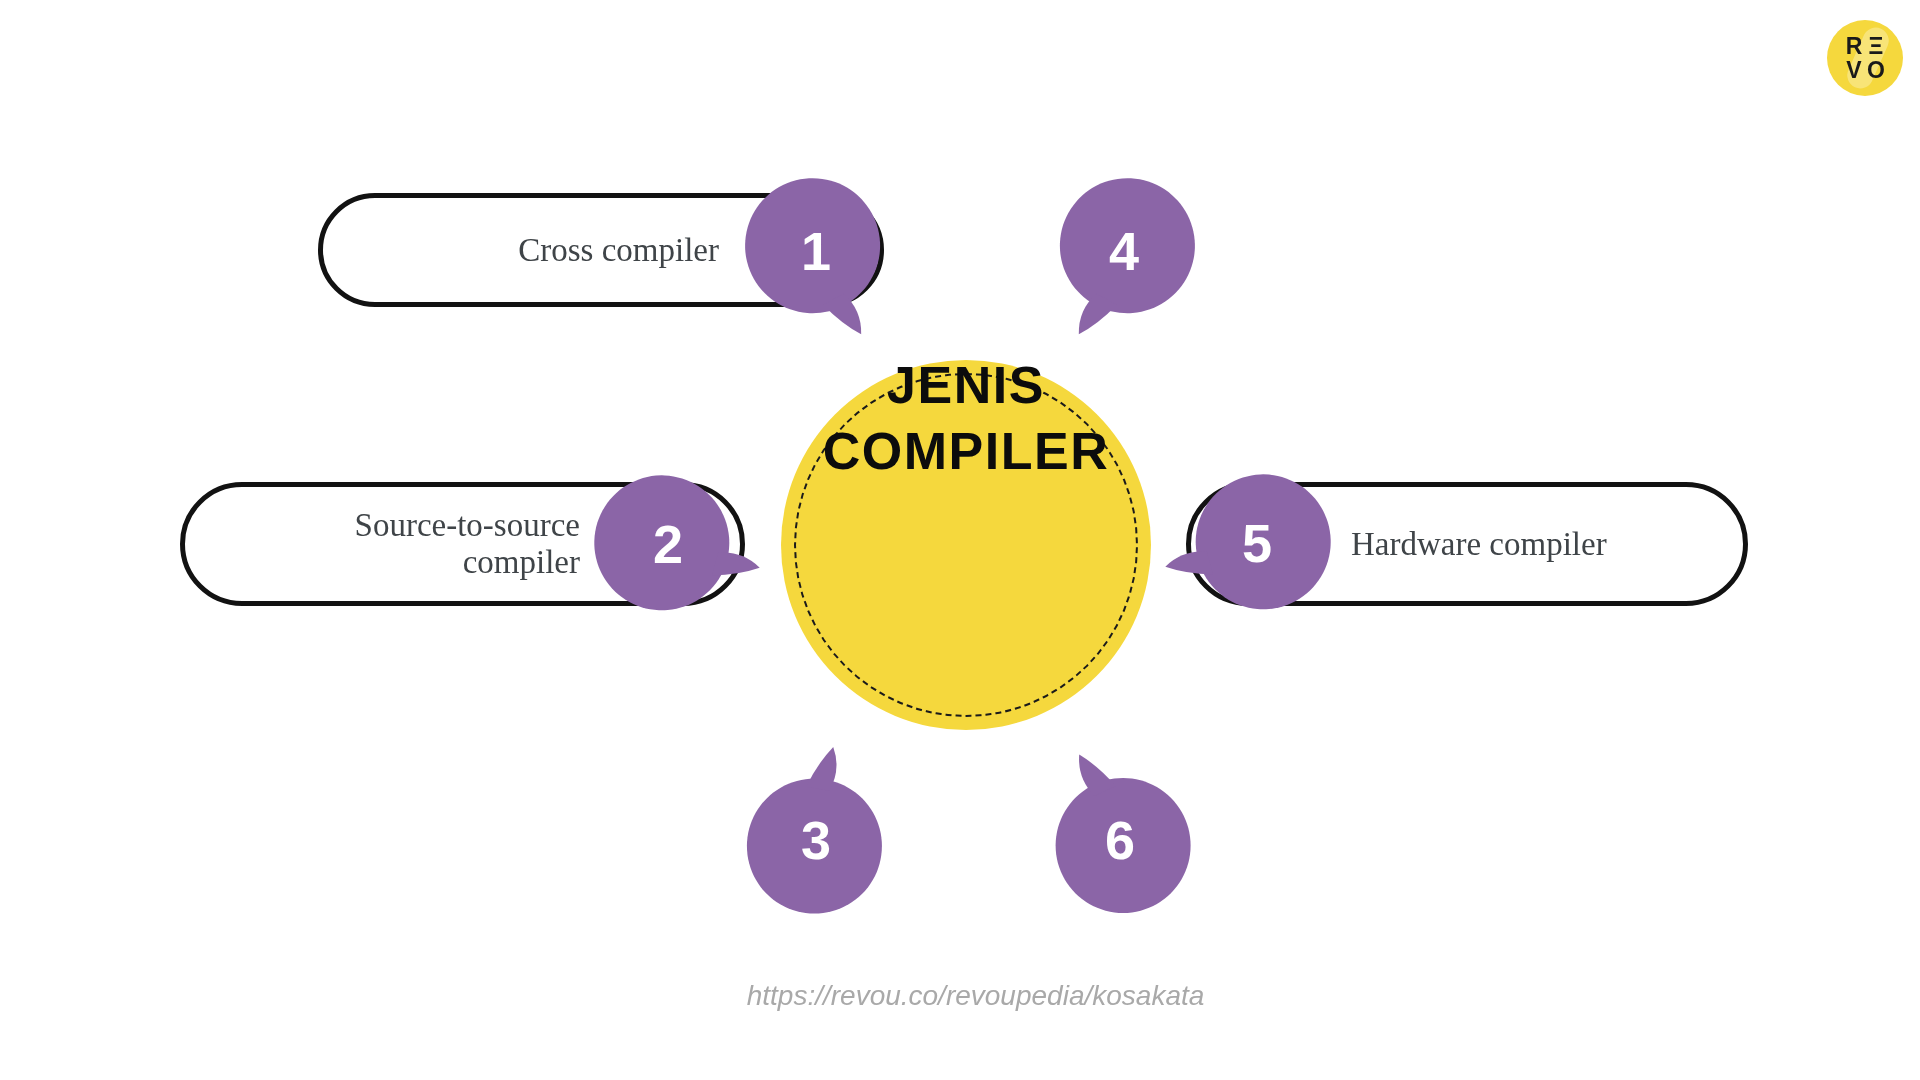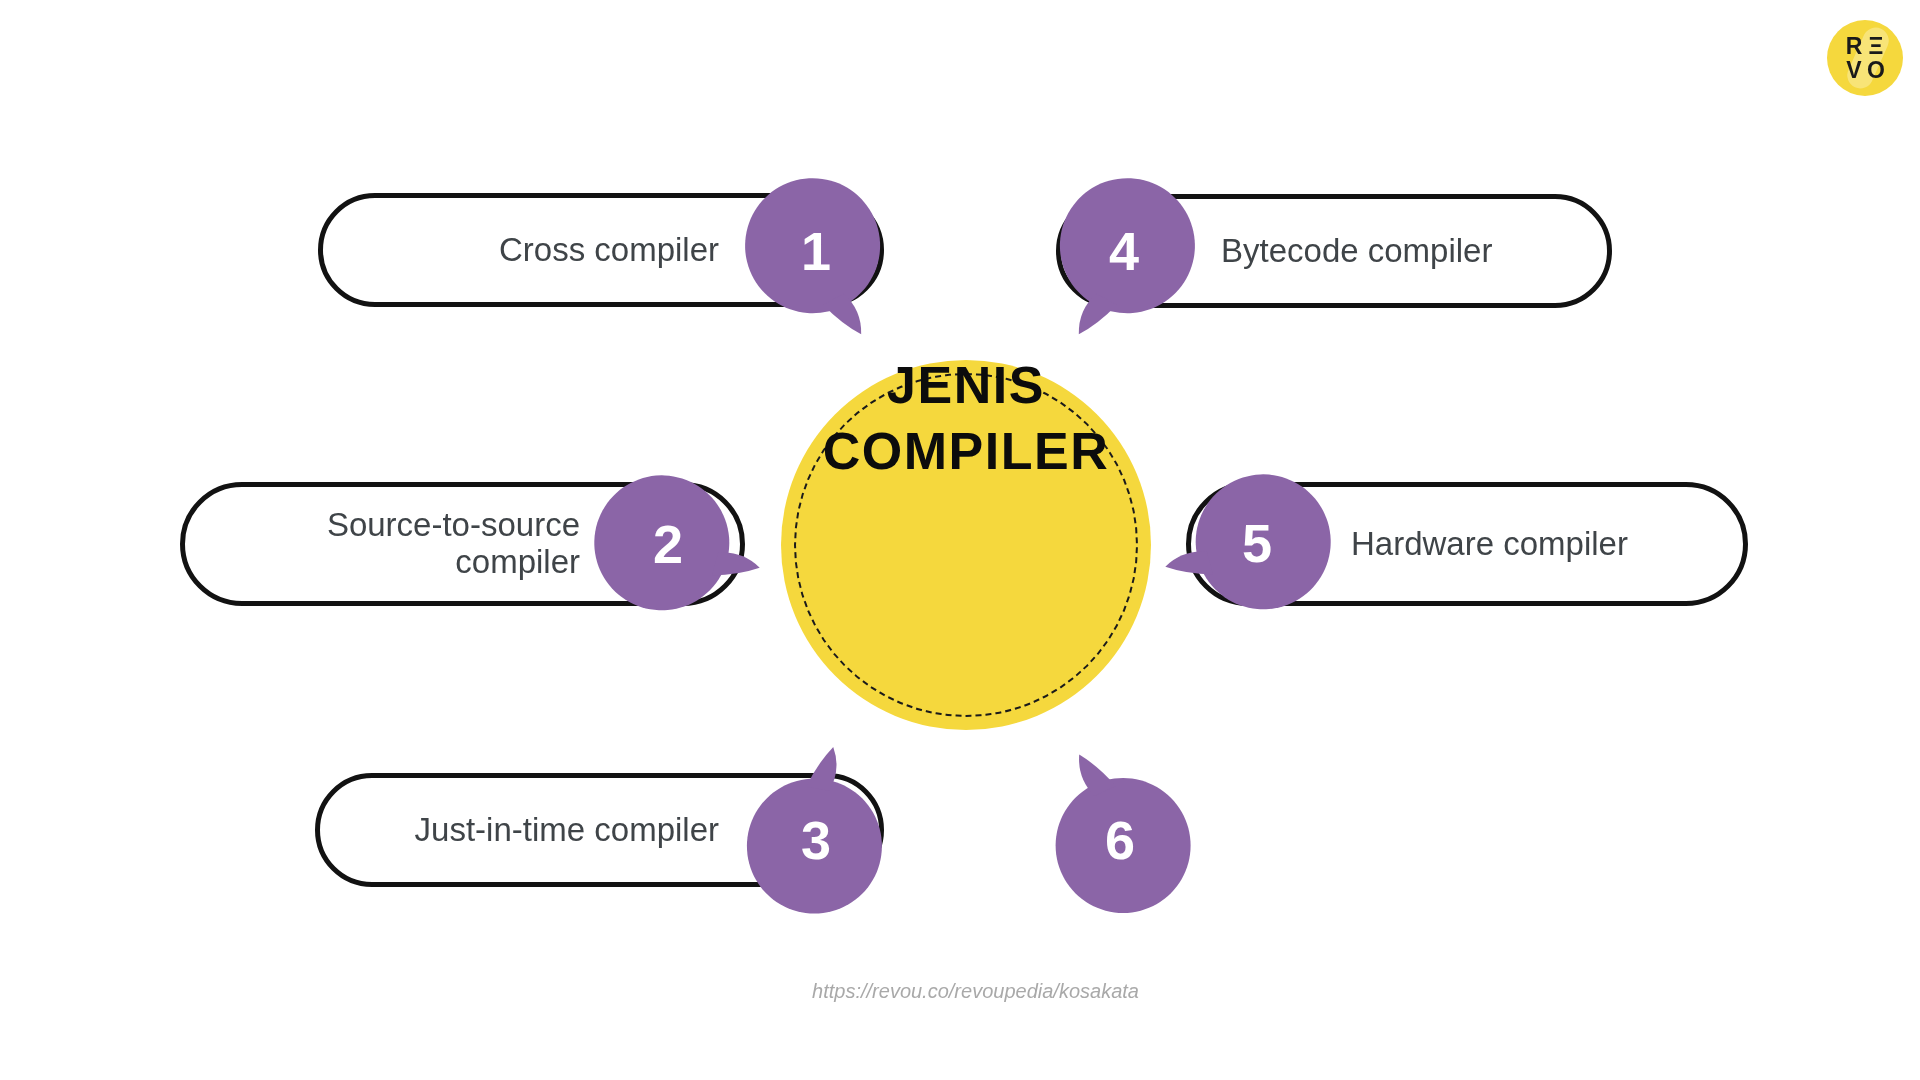--- a/index.html
+++ b/index.html
@@ -19,20 +19,21 @@
   .pill{
     position:absolute;
     background:#ffffff;
     border:5px solid var(--ink);
     border-radius:70px;
     display:flex;
     align-items:center;
     color:var(--label);
     font-size:33px;
     line-height:1.12;
+    font-family:Liberation Serif, serif;
   }
   .pill.left-side{justify-content:flex-end;text-align:right;padding-right:160px;padding-left:48px;}
   .pill.right-side{justify-content:flex-start;text-align:left;padding-left:160px;padding-right:40px;}
 
   
   .bubble{position:absolute;width:150px;height:150px;}
   .bubble svg{position:absolute;inset:0;width:100%;height:100%;overflow:visible;}
   .bubble svg path{fill:var(--purple);}
   .bubble .num{
     position:absolute;inset:0;
@@ -74,21 +75,21 @@
     position:absolute;inset:0;
     display:grid;grid-template-columns:1fr 1fr;grid-template-rows:1fr 1fr;
     padding:14px 16px;align-items:center;justify-items:center;
     color:var(--logo-ink);font-size:23px;font-weight:bold;line-height:1;
   }
 
   
   .footer{
     position:absolute;left:0;top:978px;width:1920px;
     text-align:center;color:var(--footer);
-    font-size:20px;font-style:italic;line-height:1.3;padding-left:31px;
+    font-size:28px;font-style:italic;line-height:1.3;padding-left:31px;
   }
 </style>
 </head>
 <body>
 
 <div class="canvas">
 
   <div class="logo">
     <div class="swoosh"></div>
     <div class="letters">
@@ -96,35 +97,29 @@
       <span>Ξ</span>
       <span>V</span>
       <span>O</span>
     </div>
   </div>
 
   <div class="pill left-side" style="left:318px;top:193px;width:566px;height:114px;">
     <span>Cross compiler</span>
   </div>
 
-  <div class="pill right-side" style="left:1056px;top:194px;width:556px;height:114px;">
-    <span>Bytecode compiler</span>
-  </div>
 
   <div class="pill left-side" style="left:180px;top:482px;width:565px;height:124px;">
     <span>Source-to-source compiler</span>
   </div>
 
   <div class="pill right-side" style="left:1186px;top:482px;width:562px;height:124px;">
     <span>Hardware compiler</span>
   </div>
 
-  <div class="pill left-side" style="left:315px;top:773px;width:569px;height:114px;">
-    <span>Just-in-time compiler</span>
-  </div>
 
 
   <div class="bubble" style="left:741px;top:176px;">
     <svg class="tilt-b1" viewBox="0 0 100 100">
       <path d="M47,2 a45,45 0 1,0 0.1,0 Z"></path>
       <path d="M74,74 Q88,82 91,98 Q77,94 62,84 Z"></path>
     </svg>
     <span class="num">1</span>
   </div>
 

